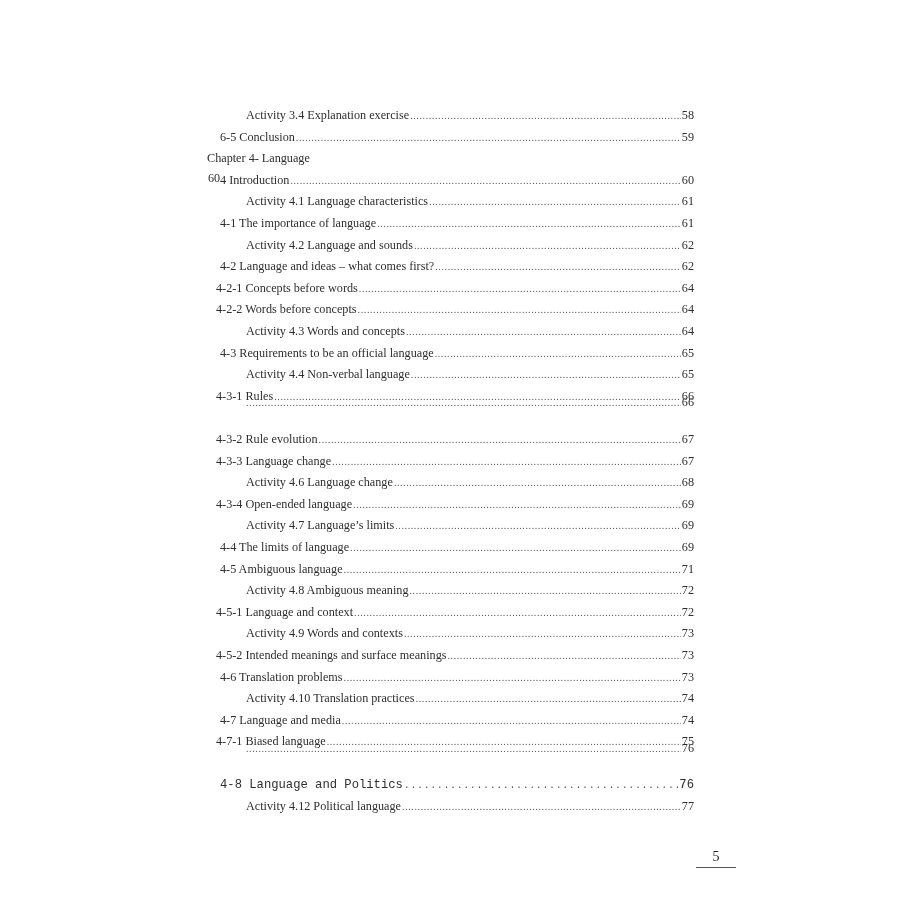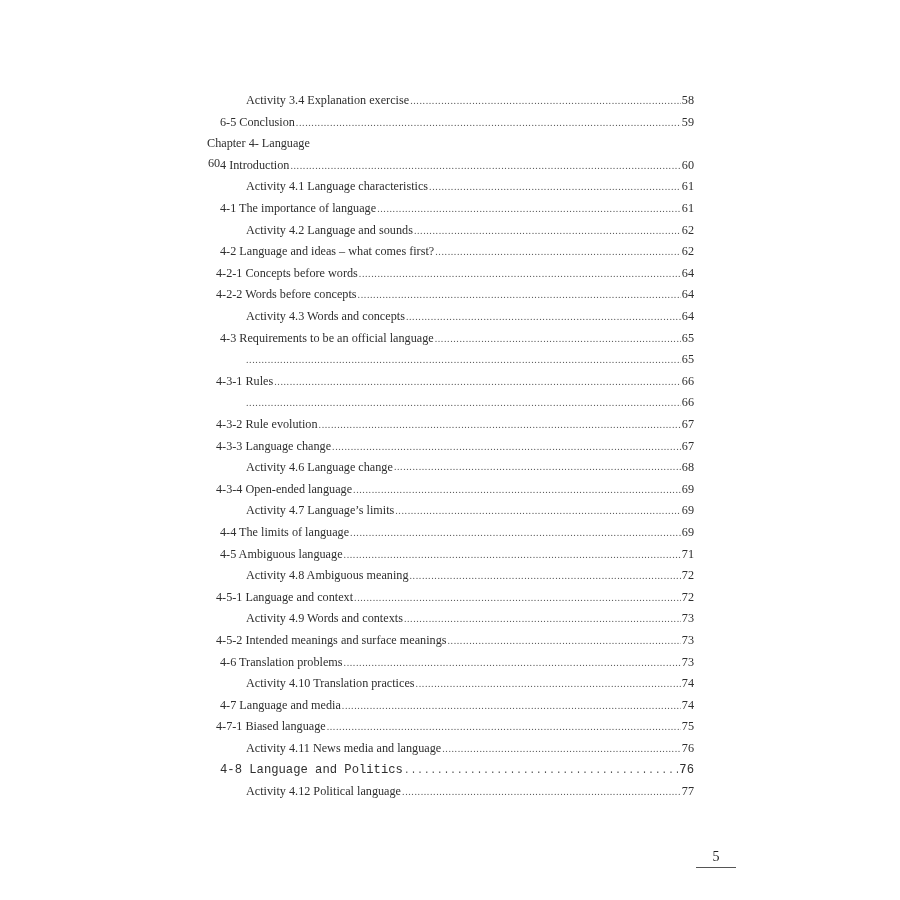--- a/index.html
+++ b/index.html
@@ -1,21 +1,21 @@
 <!DOCTYPE html>
 <html><head>
 <meta charset="utf-8">
 <style>
   html, body { margin: 0; padding: 0; background: #ffffff; }
   body { width: 900px; height: 900px; position: relative; overflow: hidden;
          font-family: "Liberation Serif", "DejaVu Serif", serif; color: #2e2e2e; }
   .toc { position: absolute; left: 0; top: 90px; width: 900px; }
   .row { position: absolute; height: 20px; display: flex; align-items: baseline;
          font-size: 12.2px; line-height: 20px; right: 206px; }
-  .row .label { white-space: nowrap; padding-right: 1px; }
+  .row .label { white-space: nowrap; padding-right: 1px; margin-top: 15px; }
   .row .dots { flex: 1; overflow: hidden; white-space: nowrap; color: #555; letter-spacing: 0.6px; font-size: 10px; }
   .row .dots::before { content: "................................................................................................................................................................................................................................"; }
   .row .page { padding-left: 1px; white-space: nowrap; }
   .lvl0 { left: 207px; }
   .lvl1 { left: 220px; }
   .lvl2 { left: 216px; }
   .lvl3 { left: 246px; }
   .footer-page { position: absolute; left: 696px; top: 849px; width: 40px; text-align: center;
                  font-size: 14px; color: #222; }
   .footer-rule { position: absolute; left: 696px; top: 867px; width: 40px; height: 1px; background: #555; }
@@ -78,20 +78,21 @@
       <span class="label">Activity 4.3 Words and concepts</span>
       <span class="dots"></span>
       <span class="page">64</span>
     </div>
     <div class="row lvl1" style="top: 237.6px;">
       <span class="label">4-3 Requirements to be an official language</span>
       <span class="dots"></span>
       <span class="page">65</span>
     </div>
     <div class="row lvl3" style="top: 259.2px;">
+      <span class="label">Activity 4.4 Non-verbal language</span>
       <span class="dots"></span>
       <span class="page">65</span>
     </div>
     <div class="row lvl2" style="top: 280.8px;">
       <span class="label">4-3-1 Rules</span>
       <span class="dots"></span>
       <span class="page">66</span>
     </div>
     <div class="row lvl3" style="top: 302.4px;">
       <span class="dots"></span>
@@ -100,21 +101,21 @@
     <div class="row lvl2" style="top: 324px;">
       <span class="label">4-3-2 Rule evolution</span>
       <span class="dots"></span>
       <span class="page">67</span>
     </div>
     <div class="row lvl2" style="top: 345.6px;">
       <span class="label">4-3-3 Language change</span>
       <span class="dots"></span>
       <span class="page">67</span>
     </div>
-    <div class="row lvl3" style="top: 367.2px; align-items: center;">
+    <div class="row lvl3" style="top: 367.2px;">
       <span class="label">Activity 4.6 Language change</span>
       <span class="dots"></span>
       <span class="page">68</span>
     </div>
     <div class="row lvl2" style="top: 388.8px;">
       <span class="label">4-3-4 Open-ended language</span>
       <span class="dots"></span>
       <span class="page">69</span>
     </div>
     <div class="row lvl3" style="top: 410.4px;">
@@ -166,21 +167,20 @@
       <span class="label">4-7 Language and media</span>
       <span class="dots"></span>
       <span class="page">74</span>
     </div>
     <div class="row lvl2" style="top: 626.4px;">
       <span class="label">4-7-1 Biased language</span>
       <span class="dots"></span>
       <span class="page">75</span>
     </div>
     <div class="row lvl3" style="top: 648px;">
-      <span class="label">Activity 4.11 News media and language</span>
       <span class="dots"></span>
       <span class="page">76</span>
     </div>
     <div class="row lvl1" style="top: 669.6px; font-family: Liberation Mono, monospace;">
       <span class="label">4-8 Language and Politics</span>
       <span class="dots"></span>
       <span class="page">76</span>
     </div>
     <div class="row lvl3" style="top: 691.2px;">
       <span class="label">Activity 4.12 Political language</span>

